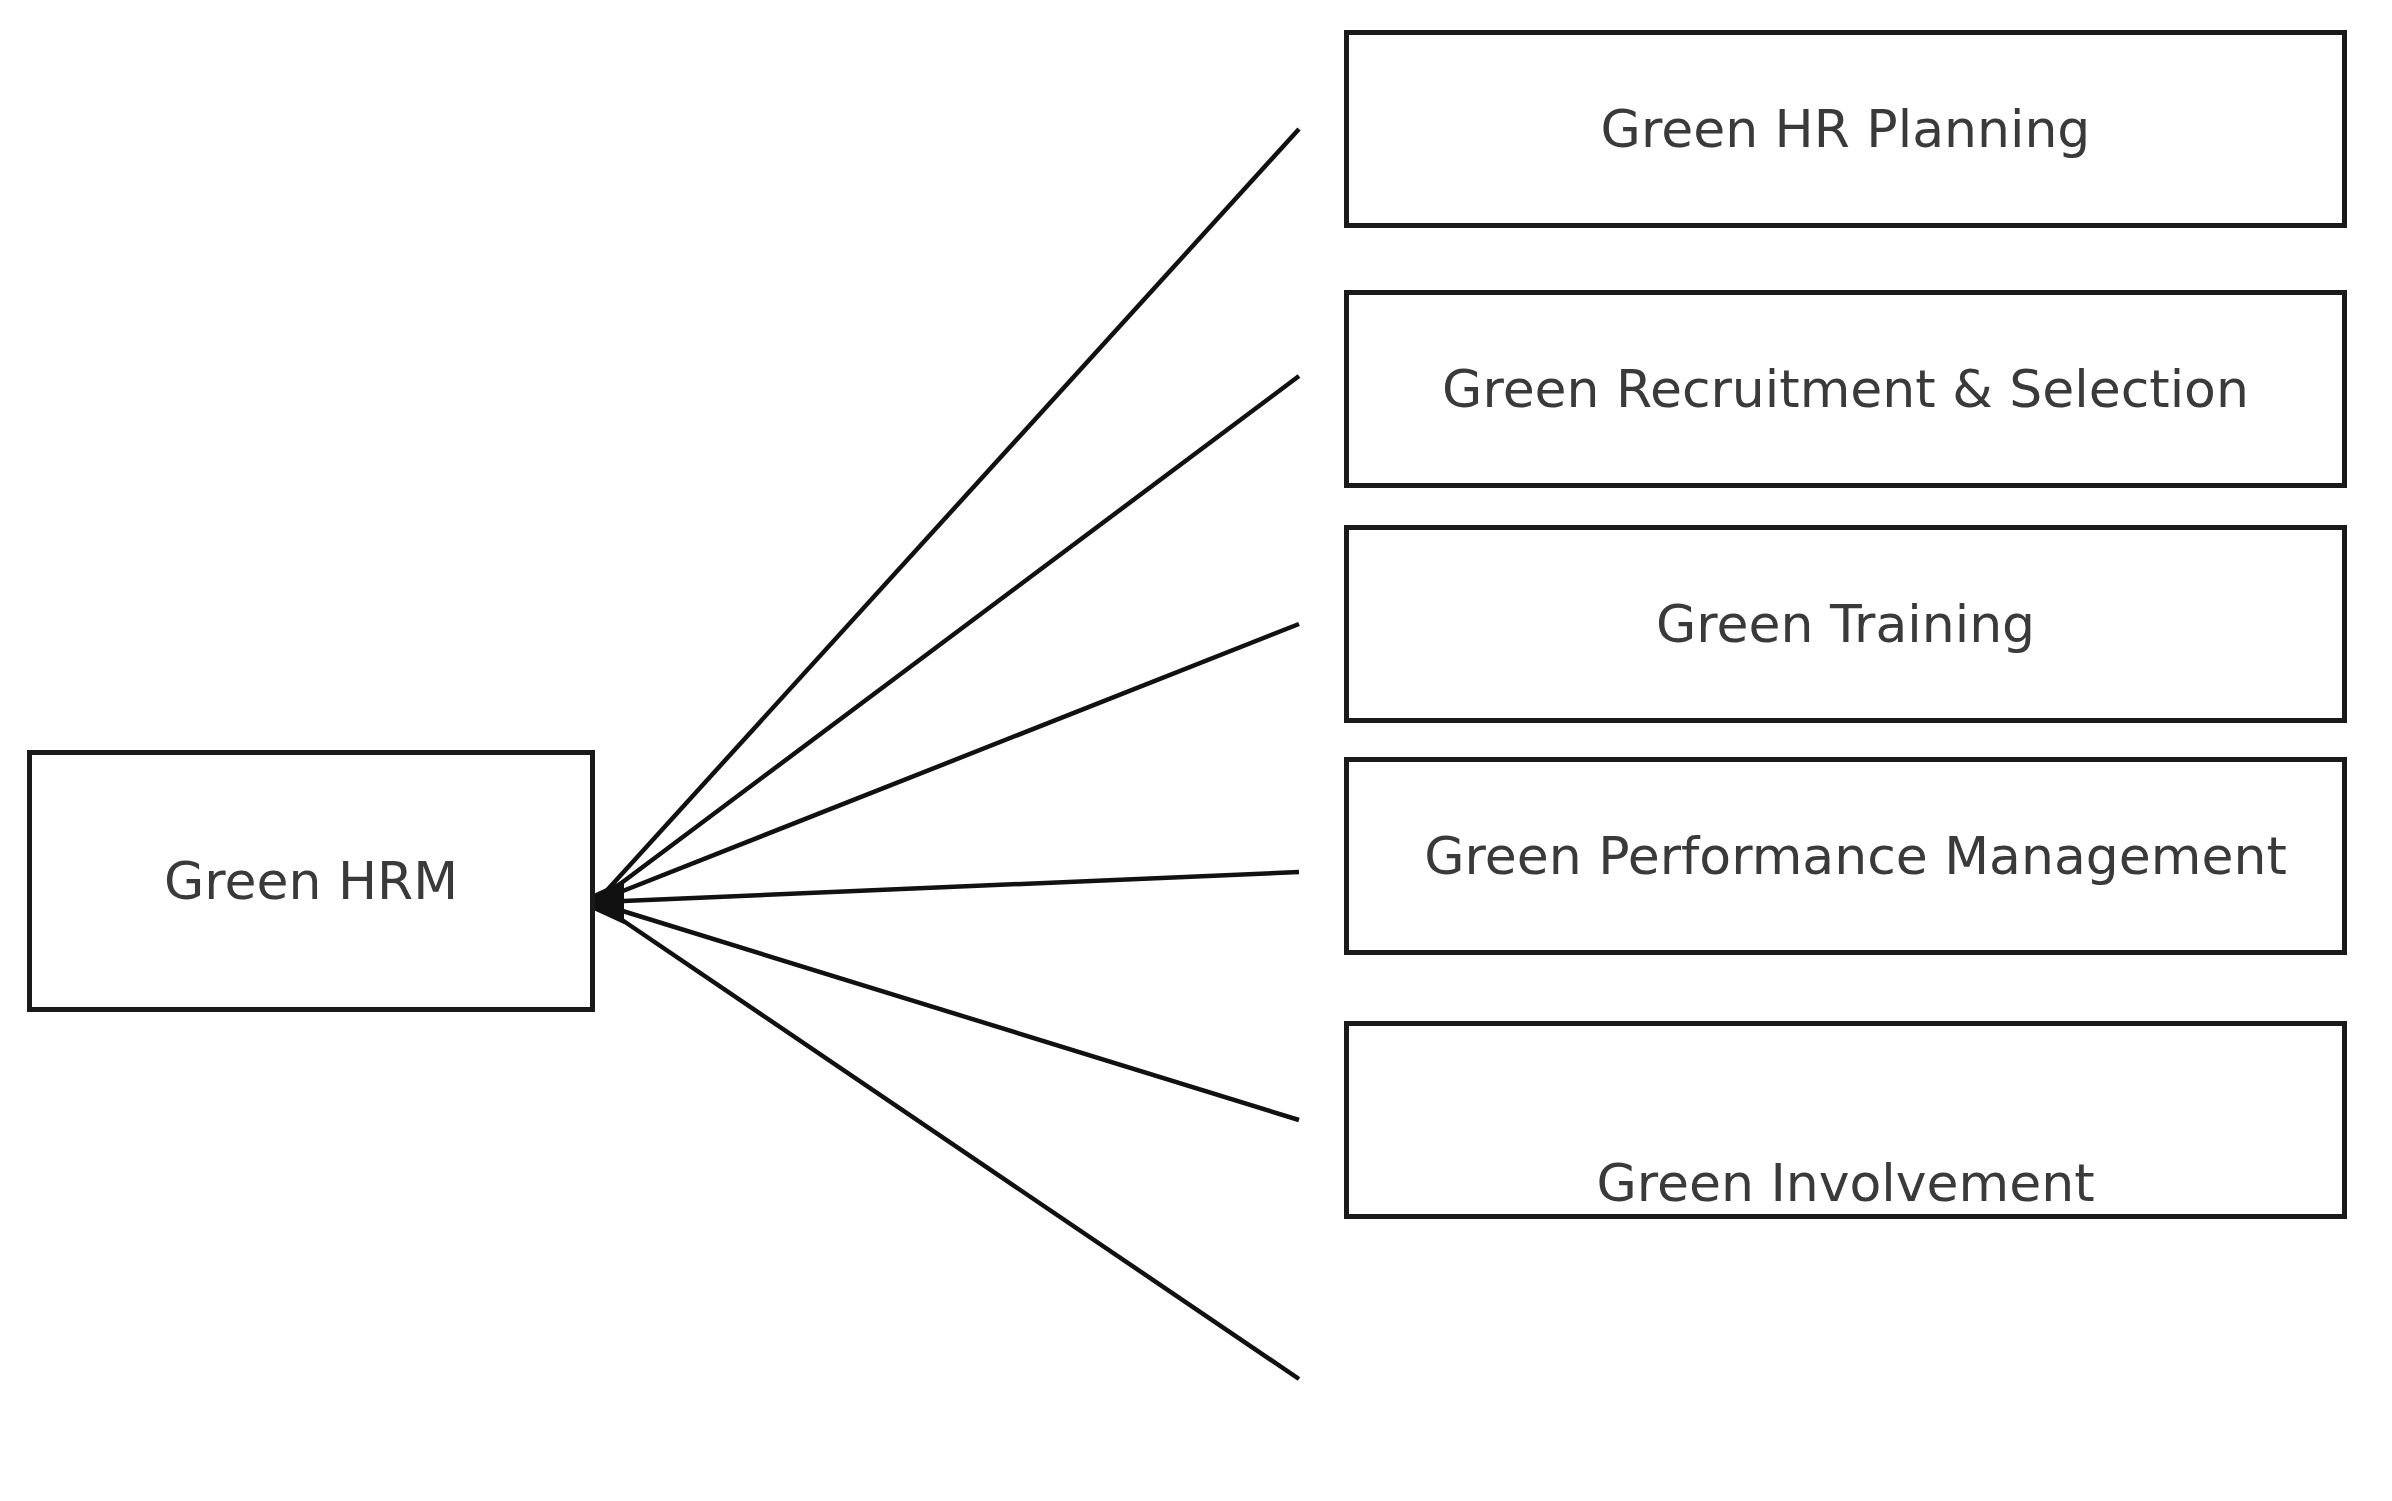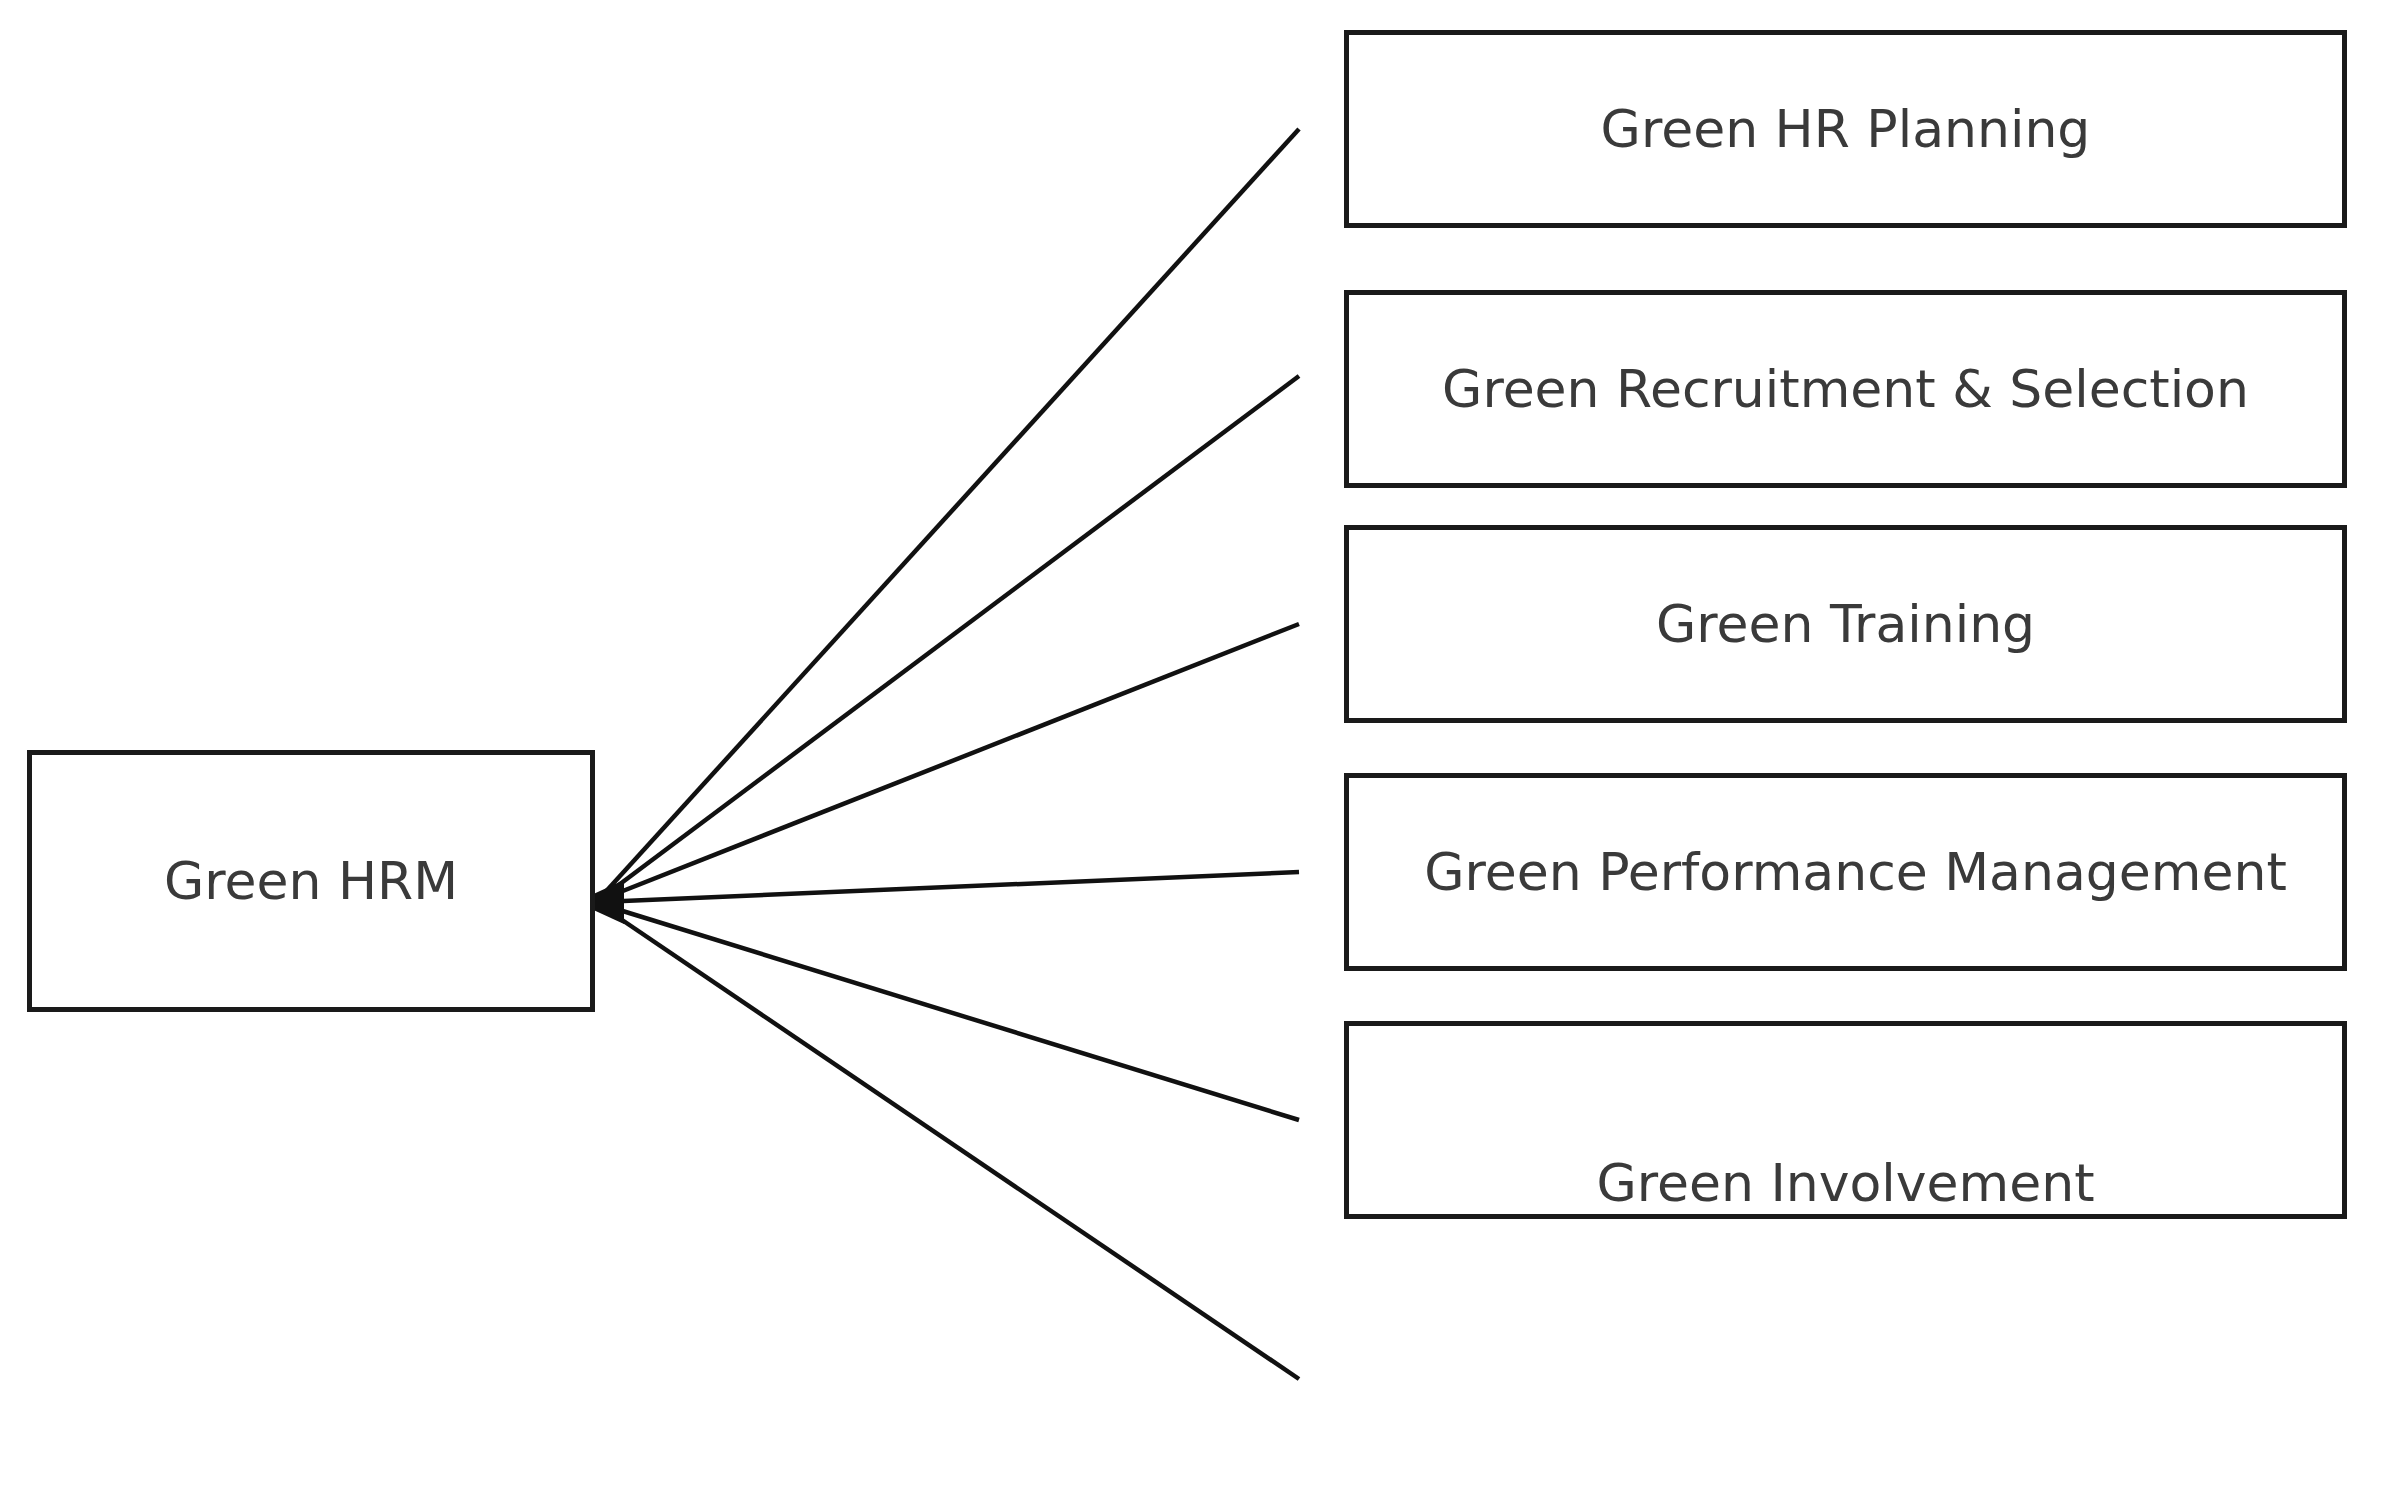--- a/index.html
+++ b/index.html
@@ -43,21 +43,21 @@
   }
   .child-node {
     left: 1297px;
     width: 1003px;
     height: 198px;
     margin-left: 47px;
   }
   .child-0 { top: 30px; }
   .child-1 { top: 290px; }
   .child-2 { top: 525px; }
-  .child-3 { top: 773px; padding-left: 20px; }
+  .child-3 { top: 757px; padding-left: 20px; }
   .child-4 { top: 1021px; align-items: flex-end; }
   .child-5 { top: 1280px; }
 </style>
 </head>
 <body>
 
 <div class="canvas">
 
   <svg class="connector-layer" viewBox="0 0 2392 1501" xmlns="http://www.w3.org/2000/svg">
     <g stroke="#111111" stroke-width="4.5" fill="none">

